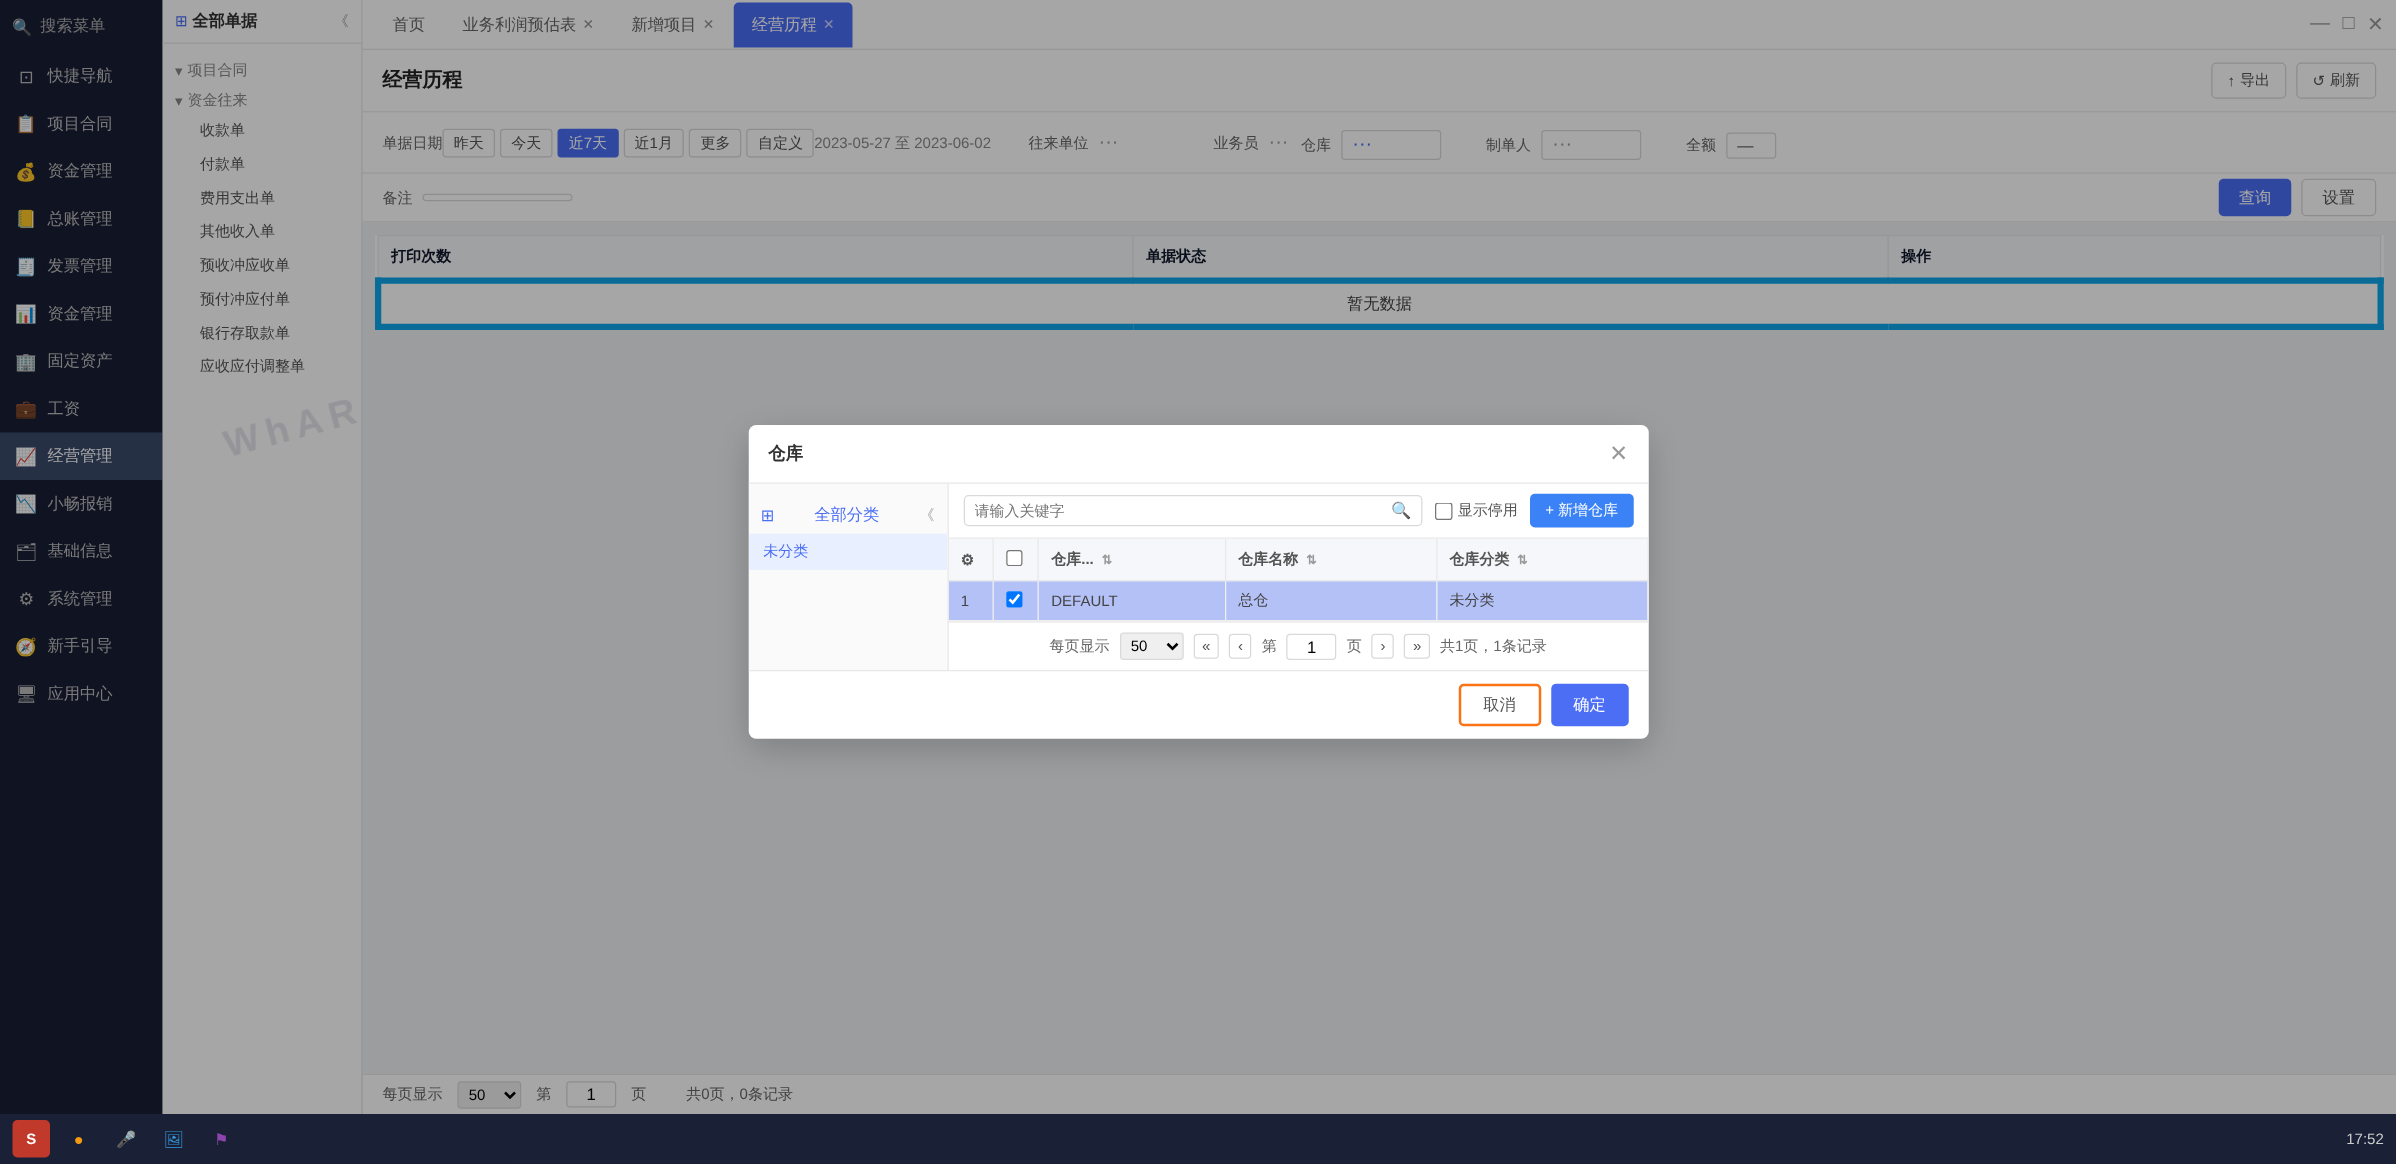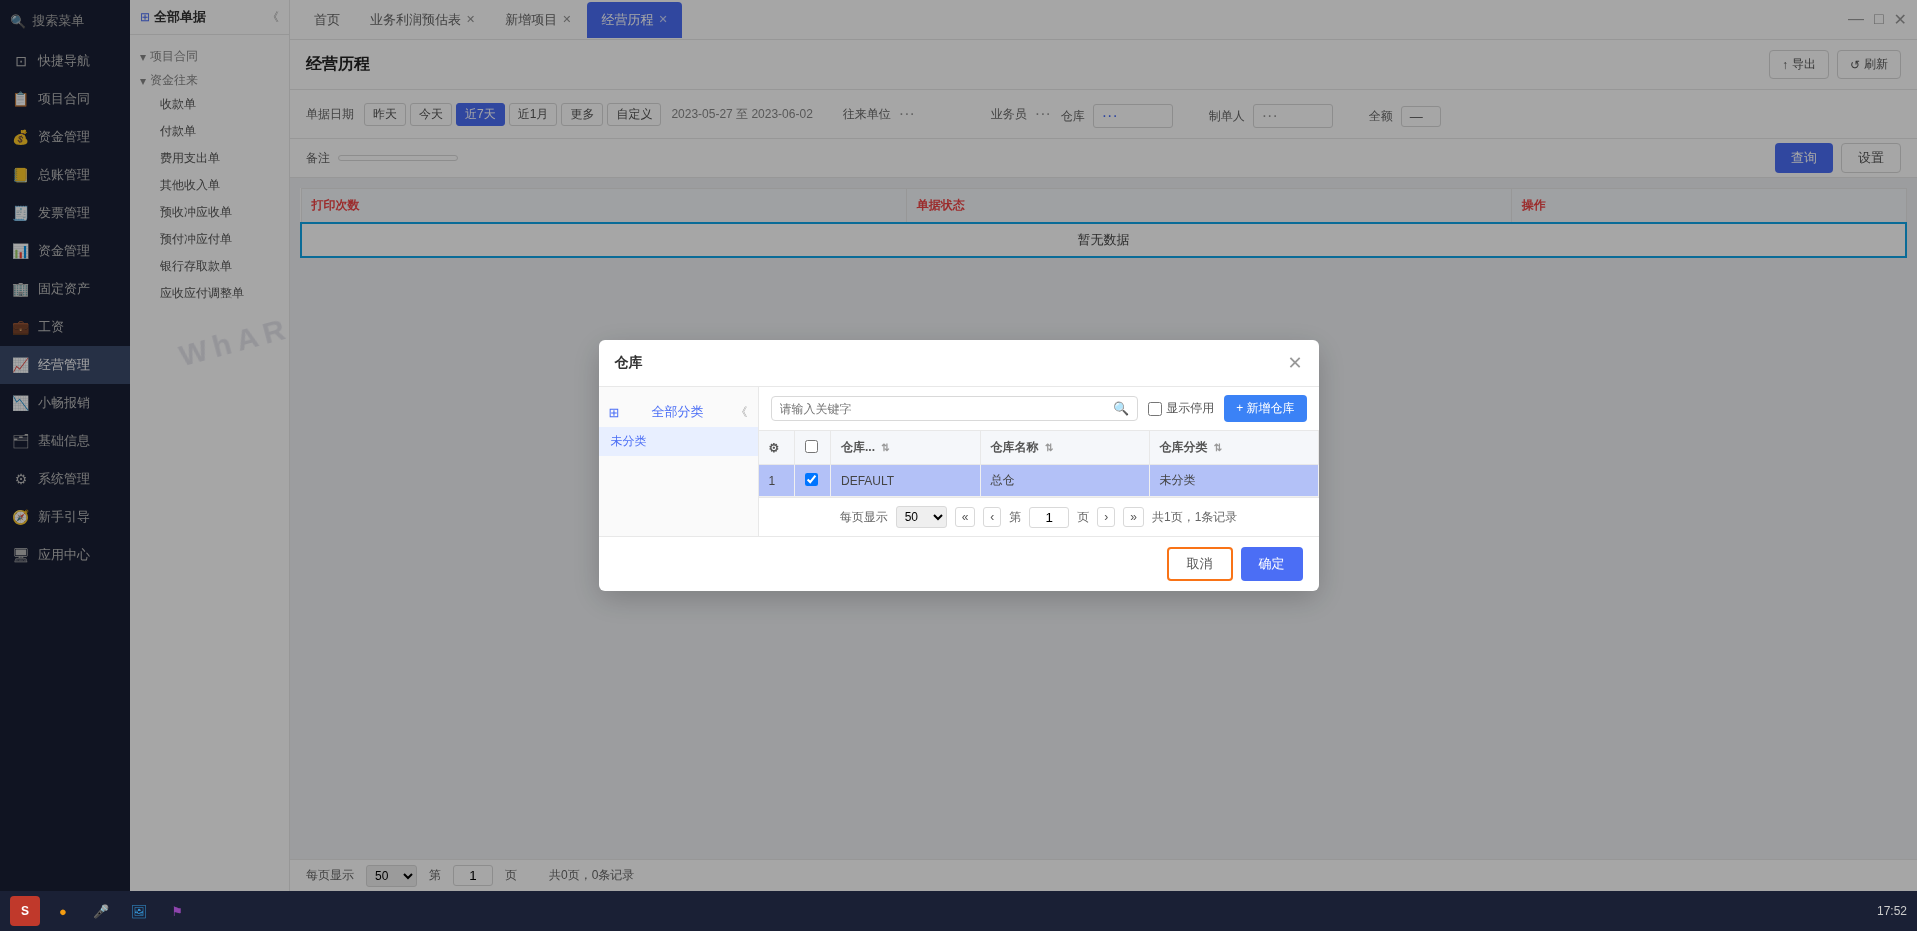--- a/index.html
+++ b/index.html
@@ -48,36 +48,36 @@
     .page-header {
       background: #fff; padding: 10px 16px; display: flex; align-items: center; justify-content: space-between; border-bottom: 1px solid #e8e8e8;
     }
     .page-title { font-size: 16px; font-weight: bold; color: #222; }
     .header-actions { display: flex; gap: 8px; }
     .btn-export, .btn-refresh { padding: 5px 12px; font-size: 12px; border: 1px solid #d9d9d9; background: #fff; border-radius: 4px; cursor: pointer; display: flex; align-items: center; gap: 4px; color: #555; }
 
     .filter-area {
       background: #fff; padding: 10px 16px; border-bottom: 1px solid #e8e8e8; display: flex; flex-wrap: wrap; gap: 10px; align-items: center;
     }
-    .filter-row { display: flex; align-items: center; gap: 10px; }
+    .filter-row { display: flex; align-items: center; gap: 0; }
     .filter-label { font-size: 12px; color: #666; }
     .date-btns { display: flex; gap: 4px; }
     .date-btn { padding: 2px 8px; font-size: 12px; border: 1px solid #d9d9d9; background: #fff; border-radius: 3px; cursor: pointer; color: #555; }
     .date-btn.active { background: #4b6ef5; color: #fff; border-color: #4b6ef5; }
     .date-range { font-size: 12px; color: #888; }
     .filter-dots { color: #999; font-size: 16px; cursor: pointer; }
 
     .filter-row2 { display: flex; align-items: center; gap: 8px; margin-top: 4px; }
     .btn-query { padding: 5px 16px; background: #4b6ef5; color: #fff; border: none; border-radius: 4px; font-size: 13px; cursor: pointer; }
     .btn-settings { padding: 5px 16px; background: #fff; color: #555; border: 1px solid #d9d9d9; border-radius: 4px; font-size: 13px; cursor: pointer; }
 
     .table-area { flex: 1; overflow: auto; padding: 10px; }
     .data-table { width: 100%; border-collapse: collapse; background: #fff; font-size: 12px; }
-    .data-table th { background: #f5f7fa; padding: 8px 10px; border: 1px solid #e8e8e8; color: #ef4444; text-align: left; white-space: nowrap; }
-    .data-table td { padding: 7px 10px; border: 2px solid #0ea5e9; color: #444; }
+    .data-table th { background: #f5f7fa; padding: 8px 10px; border: 1px solid #e8e8e8; color: #0f172a; text-align: left; white-space: nowrap; }
+    .data-table td { padding: 7px 10px; border: 5px solid #0ea5e9; color: #444; }
     .page-input { width: 40px; text-align: center; border: 1px solid #d9d9d9; border-radius: 3px; padding: 2px 4px; }
 
     
     .modal-overlay {
       position: fixed; top: 0; left: 0; right: 0; bottom: 0; background: rgba(0,0,0,0.35); z-index: 1000; display: flex; align-items: center; justify-content: center;
     }
     .modal {
       background: #fff; border-radius: 6px; width: 720px; max-height: 600px; display: flex; flex-direction: column; box-shadow: 0 8px 30px rgba(0,0,0,0.2);
     }
     .modal-header {

